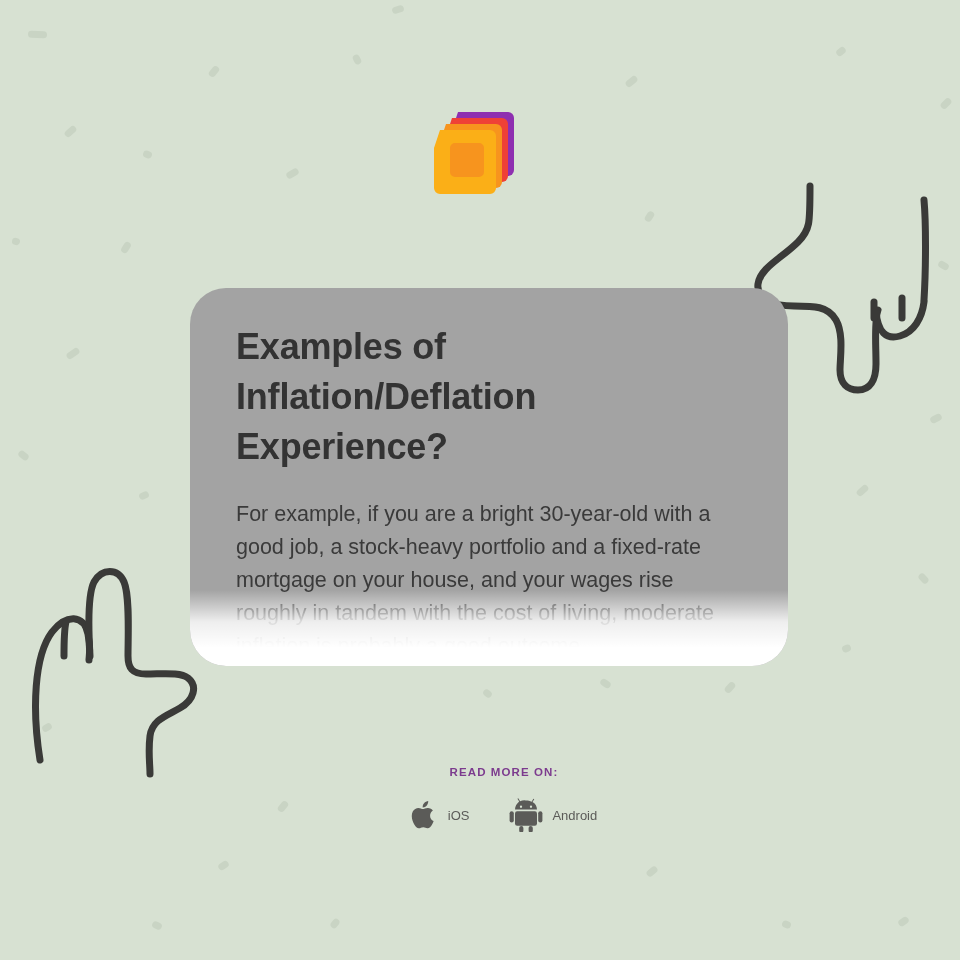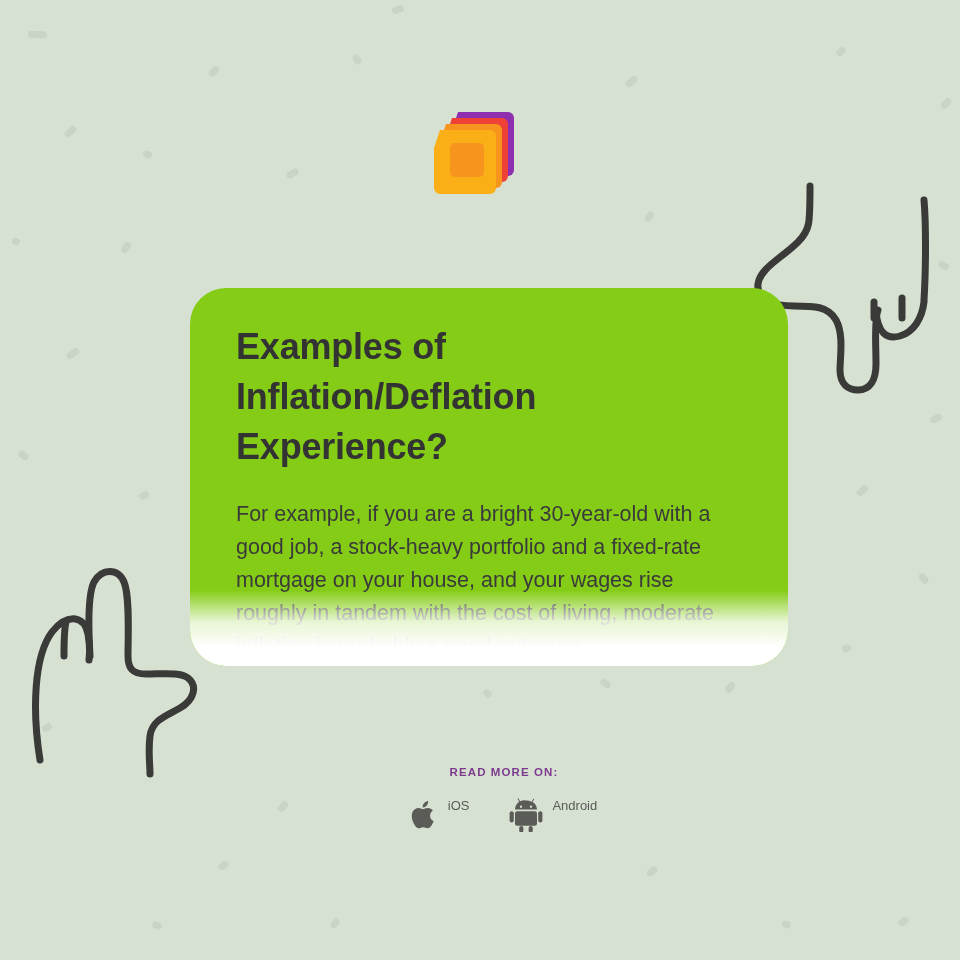--- a/index.html
+++ b/index.html
@@ -59,21 +59,21 @@
   }
   #logo svg { display: block; }
 
   
   #card {
     position: absolute;
     left: 190px;
     top: 288px;
     width: 598px;
     height: 378px;
-    background: #84cc16;
+    background: #a3a3a3;
     border-radius: 36px;
     overflow: hidden;
   }
   #card-inner {
     padding: 34px 46px 0 46px;
   }
   #card-title {
     font-size: 36px;
     line-height: 50px;
     font-weight: bold;
@@ -126,20 +126,21 @@
   #brand .brand-tld  { font-weight: normal; color: #3d3d3d; }
 
   #stores {
     display: flex;
     justify-content: center;
     align-items: center;
     gap: 40px;
   }
   .store {
     display: flex;
+    align-items: center;
     gap: 9px;
   }
   .store svg { display: block; fill: #5b5b58; }
   .store-label {
     font-size: 13px;
     color: #5b5b58;
   }
 </style>
 </head>
 <body>

